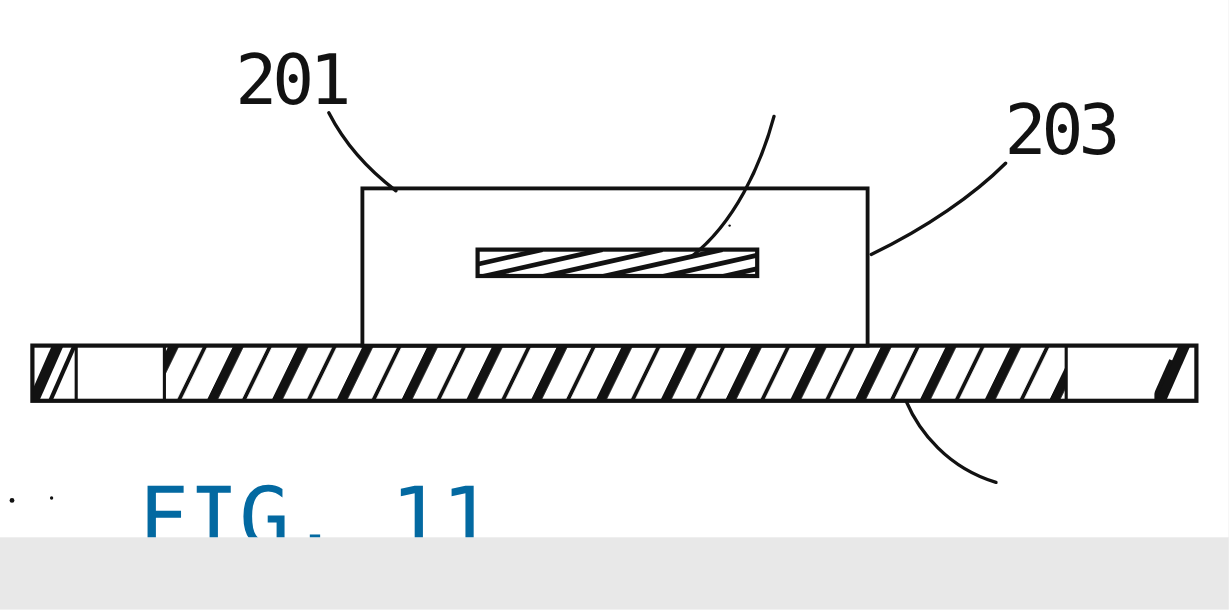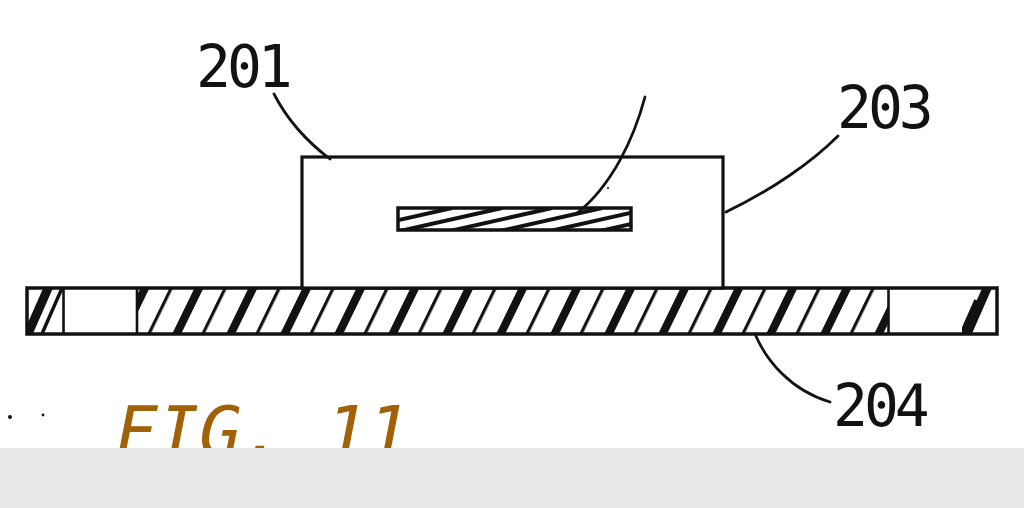--- a/index.html
+++ b/index.html
@@ -29,24 +29,23 @@
     white-space: pre;
     user-select: none;
   }
   .fig-caption {
     position: absolute;
     left: 115px;
     top: 397px;
     font-size: 70px;
     line-height: 1;
     letter-spacing: 0px;
-    color: #a16207;
+    color: #0369a1;
     white-space: pre;
     user-select: none;
-    font-style: italic;
   }
   .lbl-201 { left: 196px; top: 38px; }
   .lbl-202 { left: 618px; top: 43px; }
   .lbl-203 { left: 837px; top: 79px; }
   .lbl-204 { left: 833px; top: 377px; }
 </style>
 </head>
 <body>
 
 <div class="page">
@@ -114,17 +113,16 @@
       <circle cx="140" cy="464" r="1.4"></circle>
       <circle cx="166" cy="492" r="1.4"></circle>
       <circle cx="305" cy="498" r="1.4"></circle>
       <circle cx="608" cy="188" r="1"></circle>
       <circle cx="878" cy="487" r="2"></circle>
     </g>
   </svg>
 
   <div class="ref-label lbl-201">201</div>
   <div class="ref-label lbl-203">203</div>
-  <div class="ref-label lbl-204">204</div>
 
   <div class="fig-caption">FIG. 11</div>
 
 </div>
 
 </body></html>

